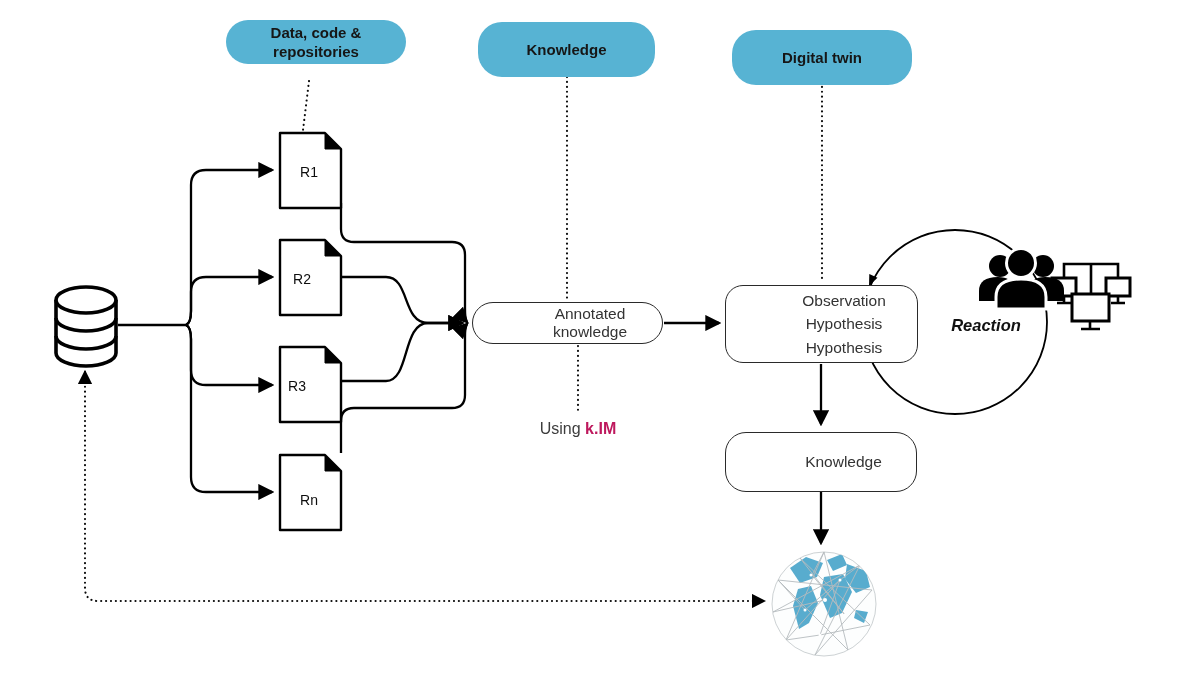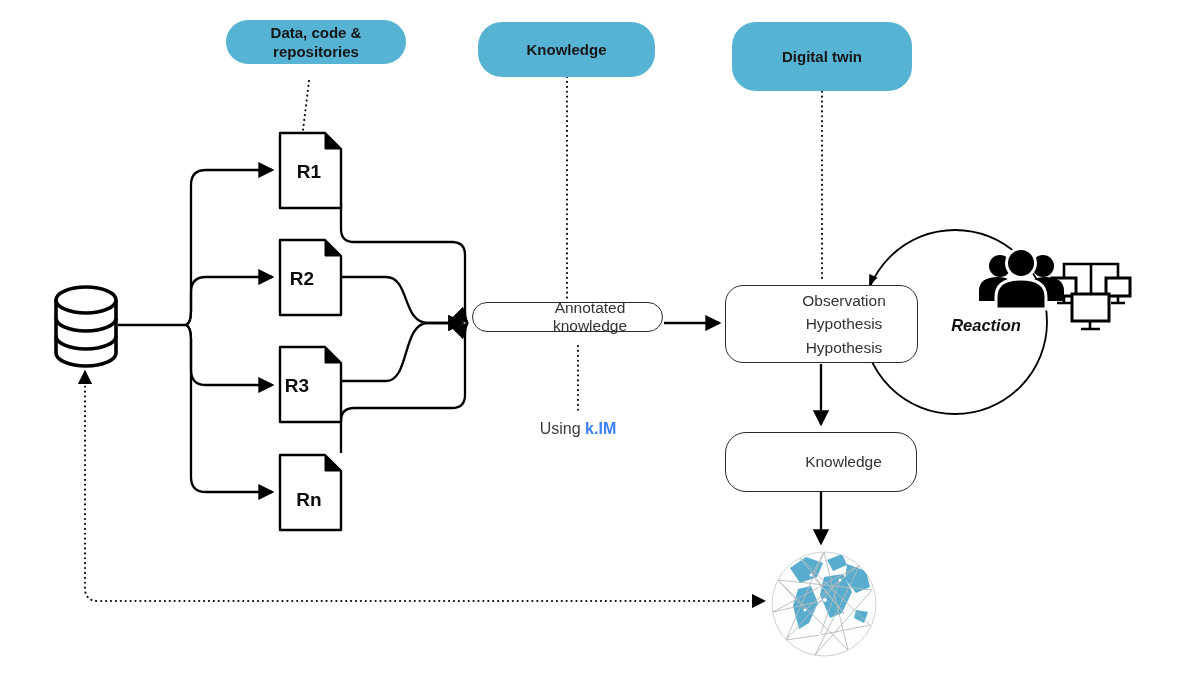--- a/index.html
+++ b/index.html
@@ -8,25 +8,25 @@
   .canvas svg.layer{position:absolute;left:0;top:0;}
   .abs{position:absolute;box-sizing:border-box;}
   .hdr{background:#57B3D3;border-radius:24px;color:#161616;font-weight:700;
        font-size:15px;line-height:1.28;display:flex;align-items:center;
        justify-content:center;text-align:center;padding:0 24px;}
   .node{background:#fff;border:1.6px solid #2a2a2a;display:flex;align-items:center;
         justify-content:center;text-align:center;color:#333;font-size:15.5px;padding-left:45px;}
   .pill{border-radius:21px;}
   .obsbox{border-radius:18px;flex-direction:column;line-height:1.5;}
   .doclabel{display:flex;align-items:center;justify-content:center;
-            font-weight:700;font-size:19px;color:#0d0d0d;}
+            font-weight:400;font-size:14px;color:#0d0d0d;}
   .reaction{display:flex;align-items:center;justify-content:center;
             font-weight:700;font-size:16.5px;color:#111;}
   .using{text-align:center;font-size:16px;color:#3d3d3d;line-height:23px;}
-  .using strong{color:#3b82f6;text-align:right;}
+  .using strong{color:#be185d;text-align:right;}
   .ln{stroke:#000;stroke-width:2.3;fill:none;}
   .thin{stroke:#000;stroke-width:1.8;fill:none;}
   .dot{stroke:#0a0a0a;stroke-width:2.1;fill:none;stroke-linecap:round;
        stroke-dasharray:0.1 4.8;}
   .doc{fill:#fff;stroke:#000;stroke-width:2.4;stroke-linejoin:round;}
   .fold{fill:#000;stroke:#000;stroke-width:1;stroke-linejoin:round;}
   .db{fill:#fff;stroke:#000;stroke-width:3.6;}
   .ppl{fill:#000;}
   .pplsep{fill:#000;stroke:#fff;stroke-width:3;}
   .mon{fill:#fff;stroke:#000;stroke-width:3;}
@@ -135,28 +135,28 @@
         <circle cx="805" cy="610" r="1.5" fill="#fff"></circle>
         <circle cx="845" cy="615" r="1.5" fill="#fff"></circle>
         <circle cx="825" cy="600" r="2" fill="#fff"></circle>
         <circle cx="820" cy="635" r="1.5" fill="#fff"></circle>
       </g>
     </g>
   </svg>
 
   <div class="abs hdr" style="left:226px;top:20px;width:180px;height:44px;">Data, code &amp; repositories</div>
   <div class="abs hdr" style="left:478px;top:22px;width:177px;height:55px;">Knowledge</div>
-  <div class="abs hdr" style="left:732px;top:22px;width:180px;height:69px;">Digital twin</div>
+  <div class="abs hdr" style="left:732px;top:30px;width:180px;height:55px;">Digital twin</div>
 
   <div class="abs doclabel" style="left:280px;top:136px;width:58px;height:72px;">R1</div>
   <div class="abs doclabel" style="left:273px;top:243px;width:58px;height:72px;">R2</div>
   <div class="abs doclabel" style="left:280px;top:350px;width:34px;height:72px;">R3</div>
   <div class="abs doclabel" style="left:280px;top:458px;width:58px;height:84px;border-radius:13px;">Rn</div>
 
-  <div class="abs node pill" style="left:472px;top:302px;width:191px;height:30px;">Annotated knowledge</div>
+  <div class="abs node pill" style="left:472px;top:302px;width:191px;height:42px;">Annotated knowledge</div>
 
   <div class="abs node obsbox" style="left:725px;top:285px;width:193px;height:78px;">
     <span>Observation</span>
     <span>Hypothesis</span>
     <span>Hypothesis</span>
   </div>
 
   <div class="abs node pill" style="left:725px;top:432px;width:192px;height:60px;">Knowledge</div>
 
   <div class="abs reaction" style="left:938px;top:314px;width:96px;height:22px;font-style:italic;">Reaction</div>

